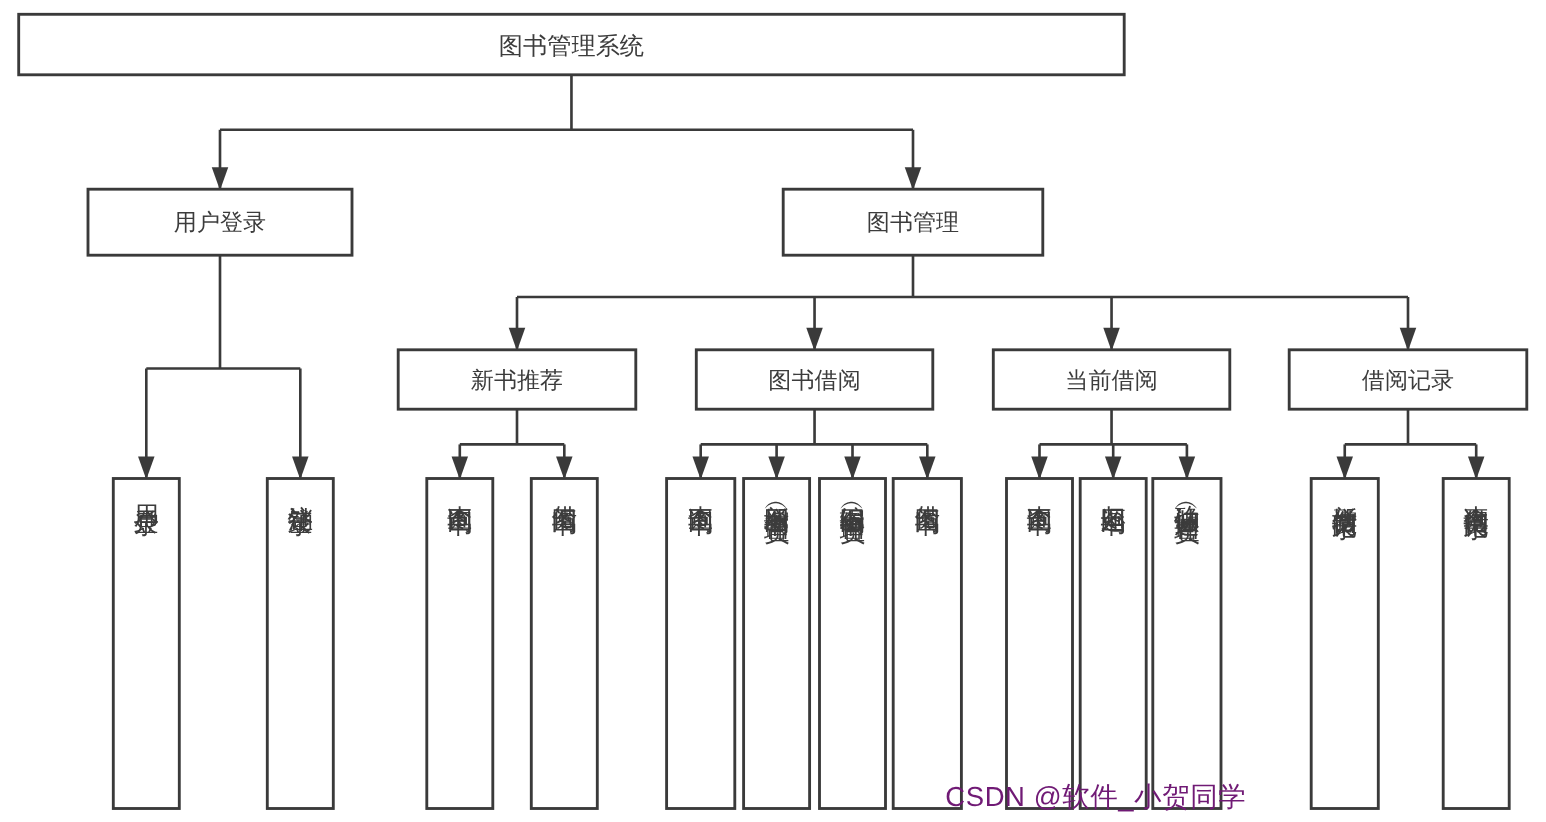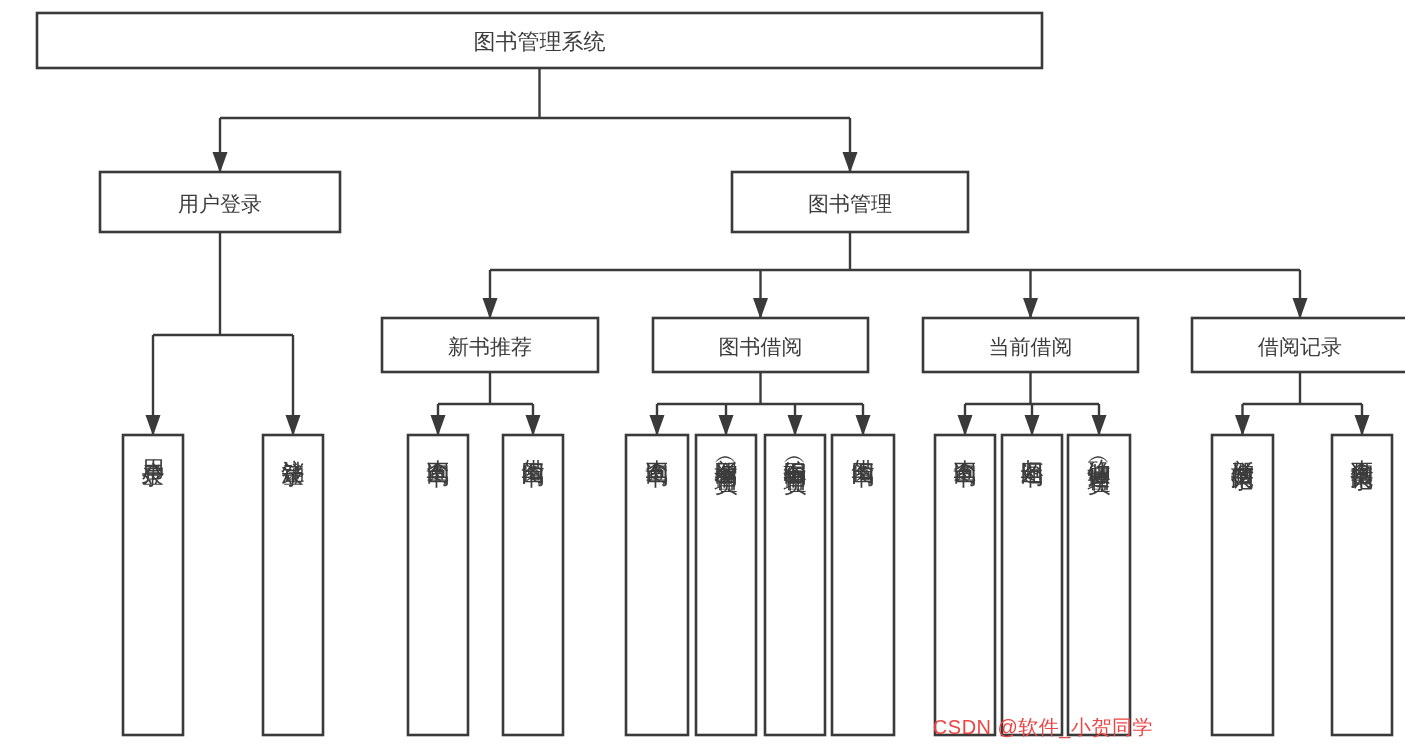--- a/index.html
+++ b/index.html
@@ -12,21 +12,20 @@
     height: 747px;
     font-family: "Liberation Sans", "DejaVu Sans", sans-serif;
     overflow: hidden;
     position: relative;
   }
   #diagram-root {
     position: relative;
     width: 1141px;
     height: 747px;
     background: #ffffff;
-    margin-left: 20px;
   }
   svg#flow-svg {
     position: absolute;
     left: 0;
     top: 0;
     width: 1405px;
     height: 747px;
     display: block;
   }
   .node-box {
@@ -73,22 +72,22 @@
     line-height: 1;
     letter-spacing: 2px;
     color: #3c3c3c;
     white-space: nowrap;
   }
   .watermark {
     position: absolute;
     right: 8px;
     bottom: 6px;
     font-family: "Liberation Sans", "DejaVu Sans", sans-serif;
-    font-size: 20px;
-    color: #ef4444;
+    font-size: 25px;
+    color: #701a75;
     letter-spacing: 0.5px;
     white-space: nowrap;
   }
 </style>
 </head>
 <body>
 
 <div id="diagram-root">
 
   <svg id="flow-svg" viewBox="0 0 1405 747">

